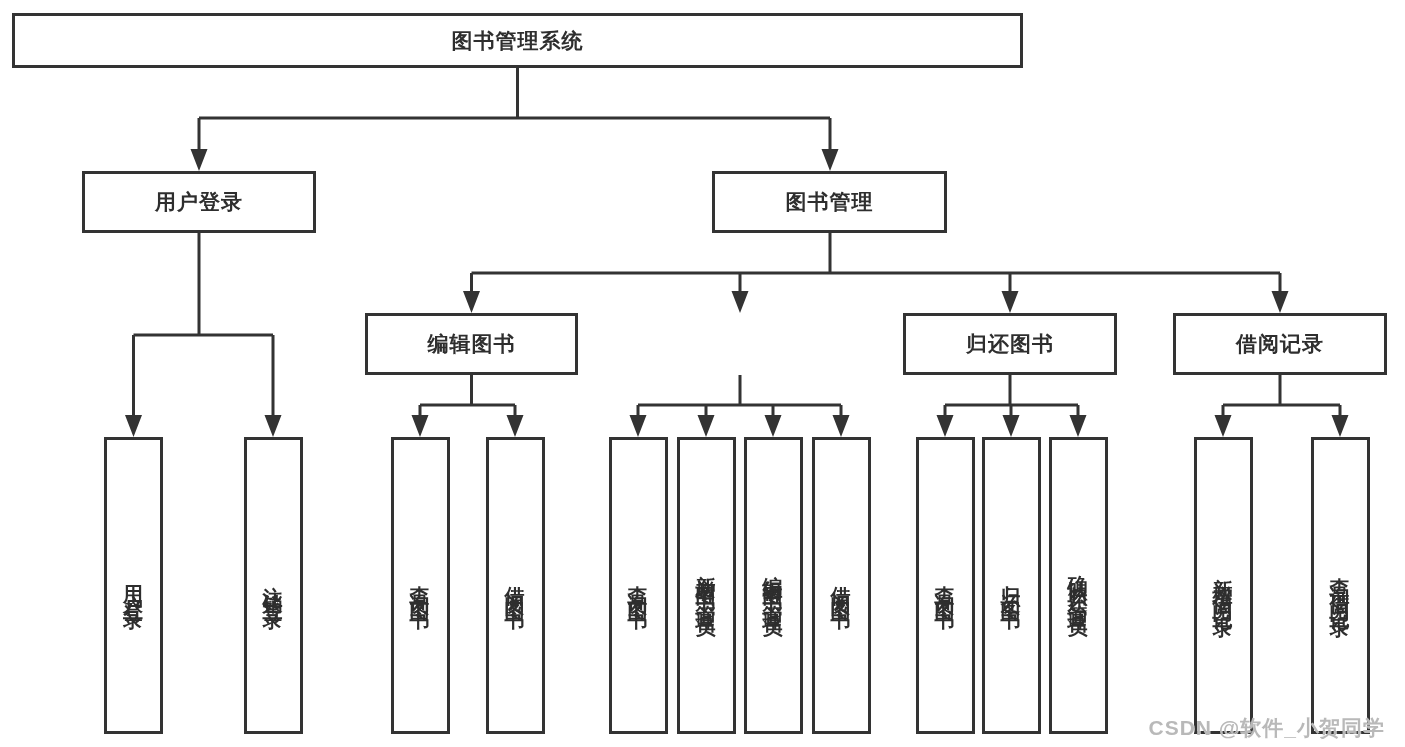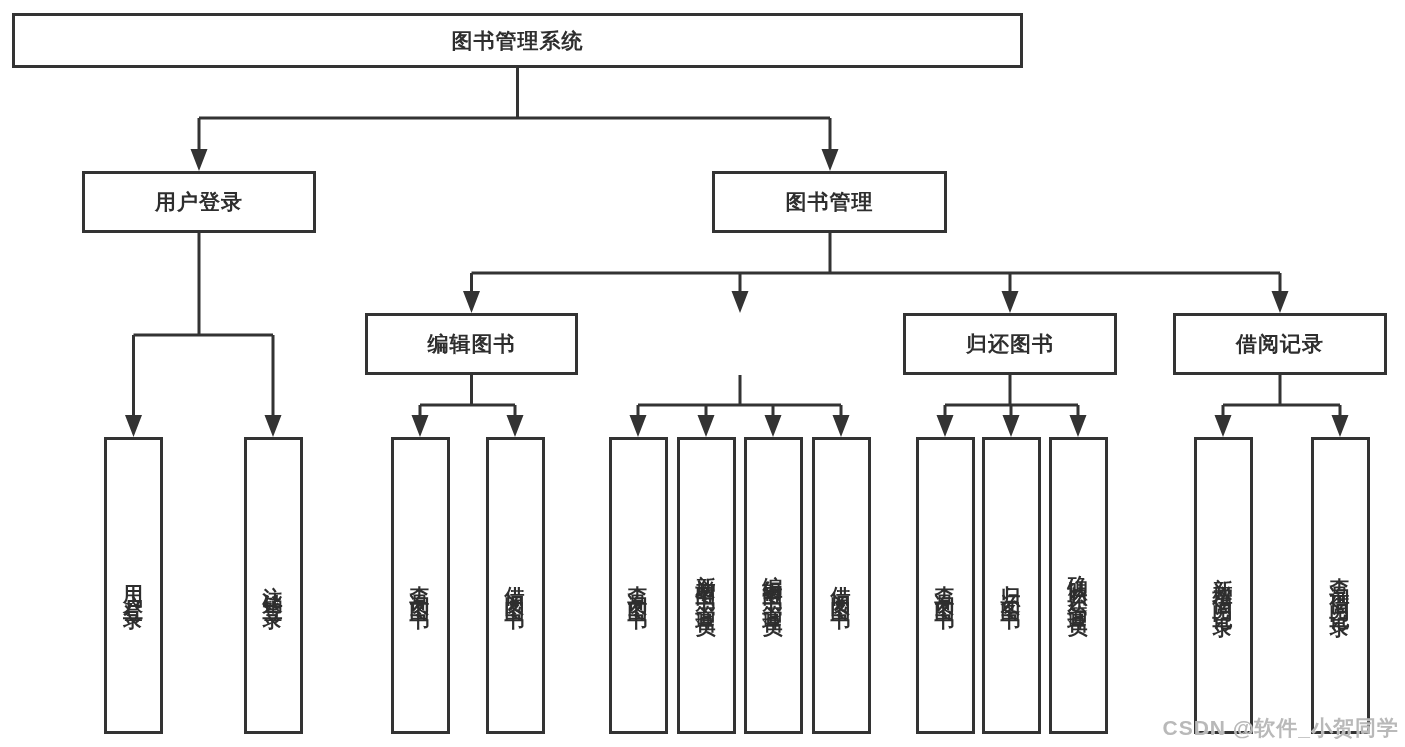--- a/index.html
+++ b/index.html
@@ -25,21 +25,21 @@
     display:flex;align-items:center;justify-content:center;
     top:437px;width:59px;height:297px;
   }
   .vbox span{
     writing-mode:vertical-rl;text-orientation:mixed;
     font-size:20px;letter-spacing:8px;line-height:1;
     color:var(--text);white-space:nowrap;
   }
   .vbox.long span{letter-spacing:6px;}
   #watermark{
-    position:absolute;right:6px;bottom:5px;z-index:3;
+    position:absolute;right:20px;bottom:5px;z-index:3;
     font-size:21px;color:var(--wm);letter-spacing:1px;
     text-shadow:1px 1px 0 rgba(255,255,255,.65);
     text-align:right;
   }
 </style>
 </head>
 <body>
 
 <div id="canvas">
 

